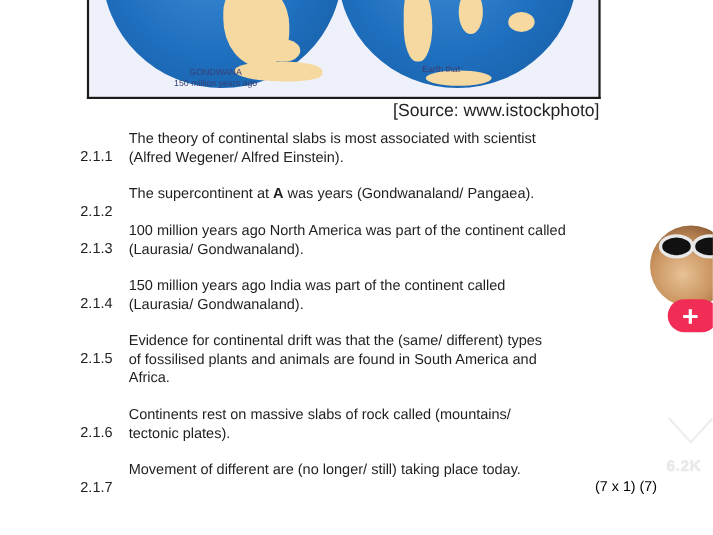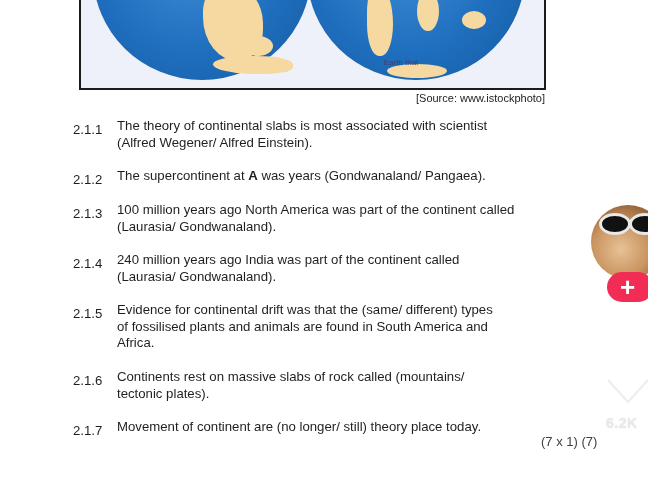--- a/index.html
+++ b/index.html
@@ -18,28 +18,28 @@
       position: absolute; top: -130px; width: 218px; height: 214px; border-radius: 50%;
       background: radial-gradient(ellipse at 45% 40%, #3e8ed6 0%, #1f6fbf 55%, #145a9e 100%);
     }
     .globe.left { left: 12px; }
     .globe.right { left: 226px; }
     .land { position: absolute; background: #f6d9a0; }
     .caption {
       position: absolute; font-size: 8px; color: #3a3f74; text-align: center; line-height: 10px;
     }
     .source {
-      position: absolute; right: 103px; top: 92px; font-size: 11px; color: #222; margin-left: 38px;
+      position: absolute; right: 103px; top: 92px; font-size: 16px; color: #222; margin-left: 38px;
     }
     .q {
       position: absolute; left: 73px; font-size: 13.2px; line-height: 16.5px; color: #1f1f1f;
     }
-    .q .num { position: absolute; left: 0; top: 4px; width: 44px; }
+    .q .num { position: absolute; left: 0; top: 16px; width: 44px; }
     .q .txt { position: absolute; left: 44px; top: 0; white-space: pre-line; width: 460px; }
-    .marks { position: absolute; left: 541px; top: 434px; font-size: 13px; color: #404040; }
+    .marks { position: absolute; left: 541px; top: 434px; font-size: 13px; color: #000000; }
     .avatar {
       position: absolute; left: 591px; top: 205px; width: 74px; height: 74px; border-radius: 50%;
       background: radial-gradient(circle at 40% 60%, #e7c296 0%, #c9935e 45%, #8a5a33 80%, #3a2a20 100%);
       overflow: hidden;
     }
     .glasses { position: absolute; top: 8px; left: 8px; width: 60px; height: 18px; }
     .glasses span {
       position: absolute; top: 0; width: 26px; height: 16px; border-radius: 50%;
       background: #111; border: 3px solid #e8e8e8;
     }
@@ -66,20 +66,24 @@
     <div class="land" style="left:110px; top:120px; width:60px; height:75px; border-radius:40% 60% 50% 70%;"></div>
     <div class="land" style="left:150px; top:170px; width:30px; height:20px; border-radius:50%;"></div>
     <div class="land" style="left:120px; top:190px; width:80px; height:18px; border-radius:50% 50% 40% 60%;"></div>
   </div>
   <div class="globe right">
     <div class="land" style="left:60px; top:120px; width:26px; height:70px; border-radius:40% 60% 50% 50%;"></div>
     <div class="land" style="left:110px; top:125px; width:22px; height:40px; border-radius:50%;"></div>
     <div class="land" style="left:155px; top:145px; width:24px; height:18px; border-radius:50%;"></div>
     <div class="land" style="left:80px; top:198px; width:60px; height:14px; border-radius:50%;"></div>
   </div>
+  <div class="caption" style="left:60px; top:65px; width:110px;">
+    <div>GONDWANA</div>
+    <div>150 million years ago</div>
+  </div>
   <div class="caption" style="left:280px; top:62px; width:80px;">Earth that</div>
 </div>
 
 <div class="source">[Source: www.istockphoto]</div>
 
 <div class="q" style="top:118px;">
   <span class="num">2.1.1</span>
   <span class="txt">The theory of continental slabs is most associated with scientist
 (Alfred Wegener/ Alfred Einstein).</span>
 </div>
@@ -90,40 +94,40 @@
 </div>
 
 <div class="q" style="top:202px;">
   <span class="num">2.1.3</span>
   <span class="txt">100 million years ago North America was part of the continent called
 (Laurasia/ Gondwanaland).</span>
 </div>
 
 <div class="q" style="top:252px;">
   <span class="num">2.1.4</span>
-  <span class="txt">240 million years ago India was part of the continent called
+  <span class="txt">150 million years ago India was part of the continent called
 (Laurasia/ Gondwanaland).</span>
 </div>
 
 <div class="q" style="top:302px;">
   <span class="num">2.1.5</span>
   <span class="txt">Evidence for continental drift was that the (same/ different) types
 of fossilised plants and animals are found in South America and
  Africa.</span>
 </div>
 
 <div class="q" style="top:369px;">
   <span class="num">2.1.6</span>
   <span class="txt">Continents rest on massive slabs of rock called (mountains/
 tectonic plates).</span>
 </div>
 
 <div class="q" style="top:419px;">
   <span class="num">2.1.7</span>
-  <span class="txt">Movement of continent are (no longer/ still) theory place today.</span>
+  <span class="txt">Movement of different are (no longer/ still) taking place today.</span>
 </div>
 
 <div class="marks">(7 x 1) (7)</div>
 
 <div class="avatar">
   <div class="glasses">
     <span style="left:0;"></span>
       <span style="left:30px;"></span>
   </div>
 </div>

